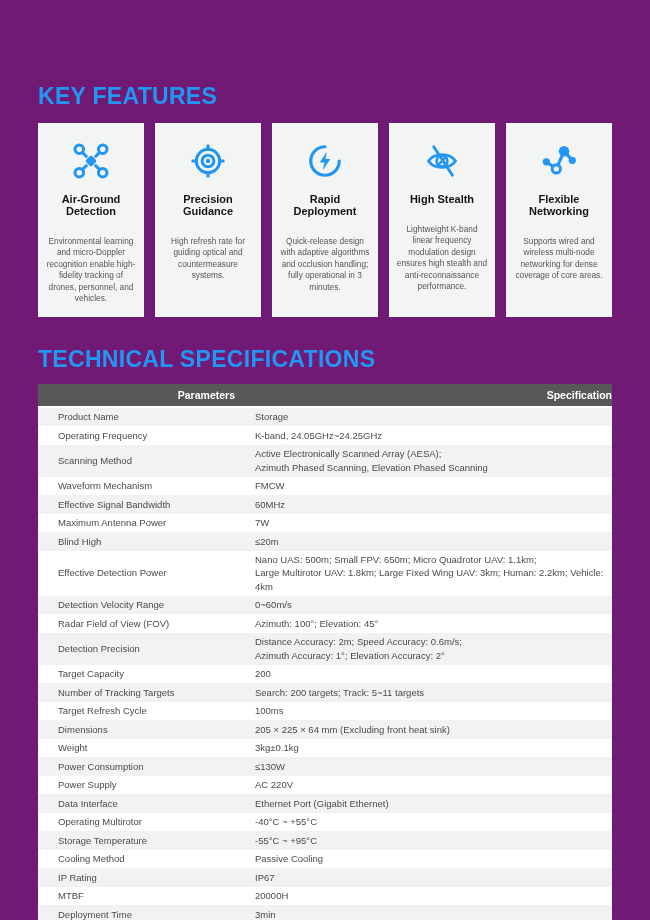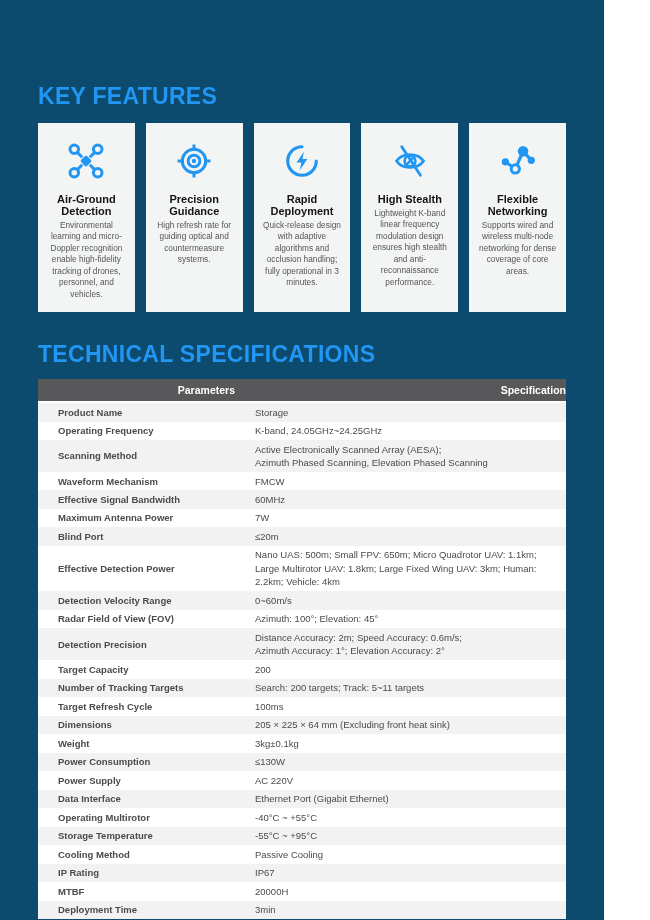--- a/index.html
+++ b/index.html
@@ -4,23 +4,23 @@
 <style>
   :root {
     --accent: #2196f3;
     --table-header-bg: #58585a;
     --row-alt-bg: #f2f2f2;
     --card-bg: #f3f4f4;
   }
   * { margin: 0; padding: 0; box-sizing: border-box; }
   html, body { background: #ffffff; }
   .page {
-    width: 604px;
+    width: 650px;
     height: 920px;
-    background: #0c4a6e;
+    background: #701a75;
     font-family: "Liberation Sans", sans-serif;
     padding: 0 38px;
     overflow: hidden;
   }
   .section-heading {
     color: var(--accent);
     font-size: 23px;
     font-weight: bold;
     letter-spacing: 0.3px;
   }
@@ -49,21 +49,21 @@
   .card-title {
     font-size: 11px;
     font-weight: bold;
     color: #141414;
     margin-top: 9px;
   }
   .card-desc {
     font-size: 8.3px;
     color: #555555;
     line-height: 1.38;
-    margin-top: 3px;
+    margin-top: 19px;
   }
   .specs-section { margin-top: 29px; }
   table.spec-table {
     width: 100%;
     border-collapse: collapse;
     margin-top: 11px;
     table-layout: fixed;
   }
   table.spec-table th {
     background: var(--table-header-bg);
@@ -75,21 +75,21 @@
     border-bottom: 2px solid #ffffff;
   }
   table.spec-table th.col-param { width: 197px; }
   table.spec-table td {
     font-size: 9.5px;
     color: #4a4a4a;
     padding: 2.5px 6px 2.5px 20px;
     vertical-align: middle;
     line-height: 1.42;
   }
-  table.spec-table td.param { font-weight: bold; }
+  table.spec-table td.param { font-weight: normal; }
   table.spec-table tbody tr { height: 18px; }
   table.spec-table tbody tr:nth-child(odd) { background: var(--row-alt-bg); }
   table.spec-table tbody tr:nth-child(even) { background: #ffffff; }
 </style>
 </head>
 <body>
 
 <div class="page">
 
   <section class="features-section">
@@ -216,21 +216,21 @@
   </tr>
 
   <tr>
     <td class="param">Maximum Antenna Power</td>
     <td class="value">
               <div>7W</div>
             </td>
   </tr>
 
   <tr>
-    <td class="param">Blind Port</td>
+    <td class="param">Blind High</td>
     <td class="value">
               <div>≤20m</div>
             </td>
   </tr>
 
   <tr>
     <td class="param">Effective Detection Power</td>
     <td class="value">
               <div>Nano UAS: 500m; Small FPV: 650m; Micro Quadrotor UAV: 1.1km;</div>
               <div>Large Multirotor UAV: 1.8km; Large Fixed Wing UAV: 3km; Human: 2.2km; Vehicle: 4km</div>

